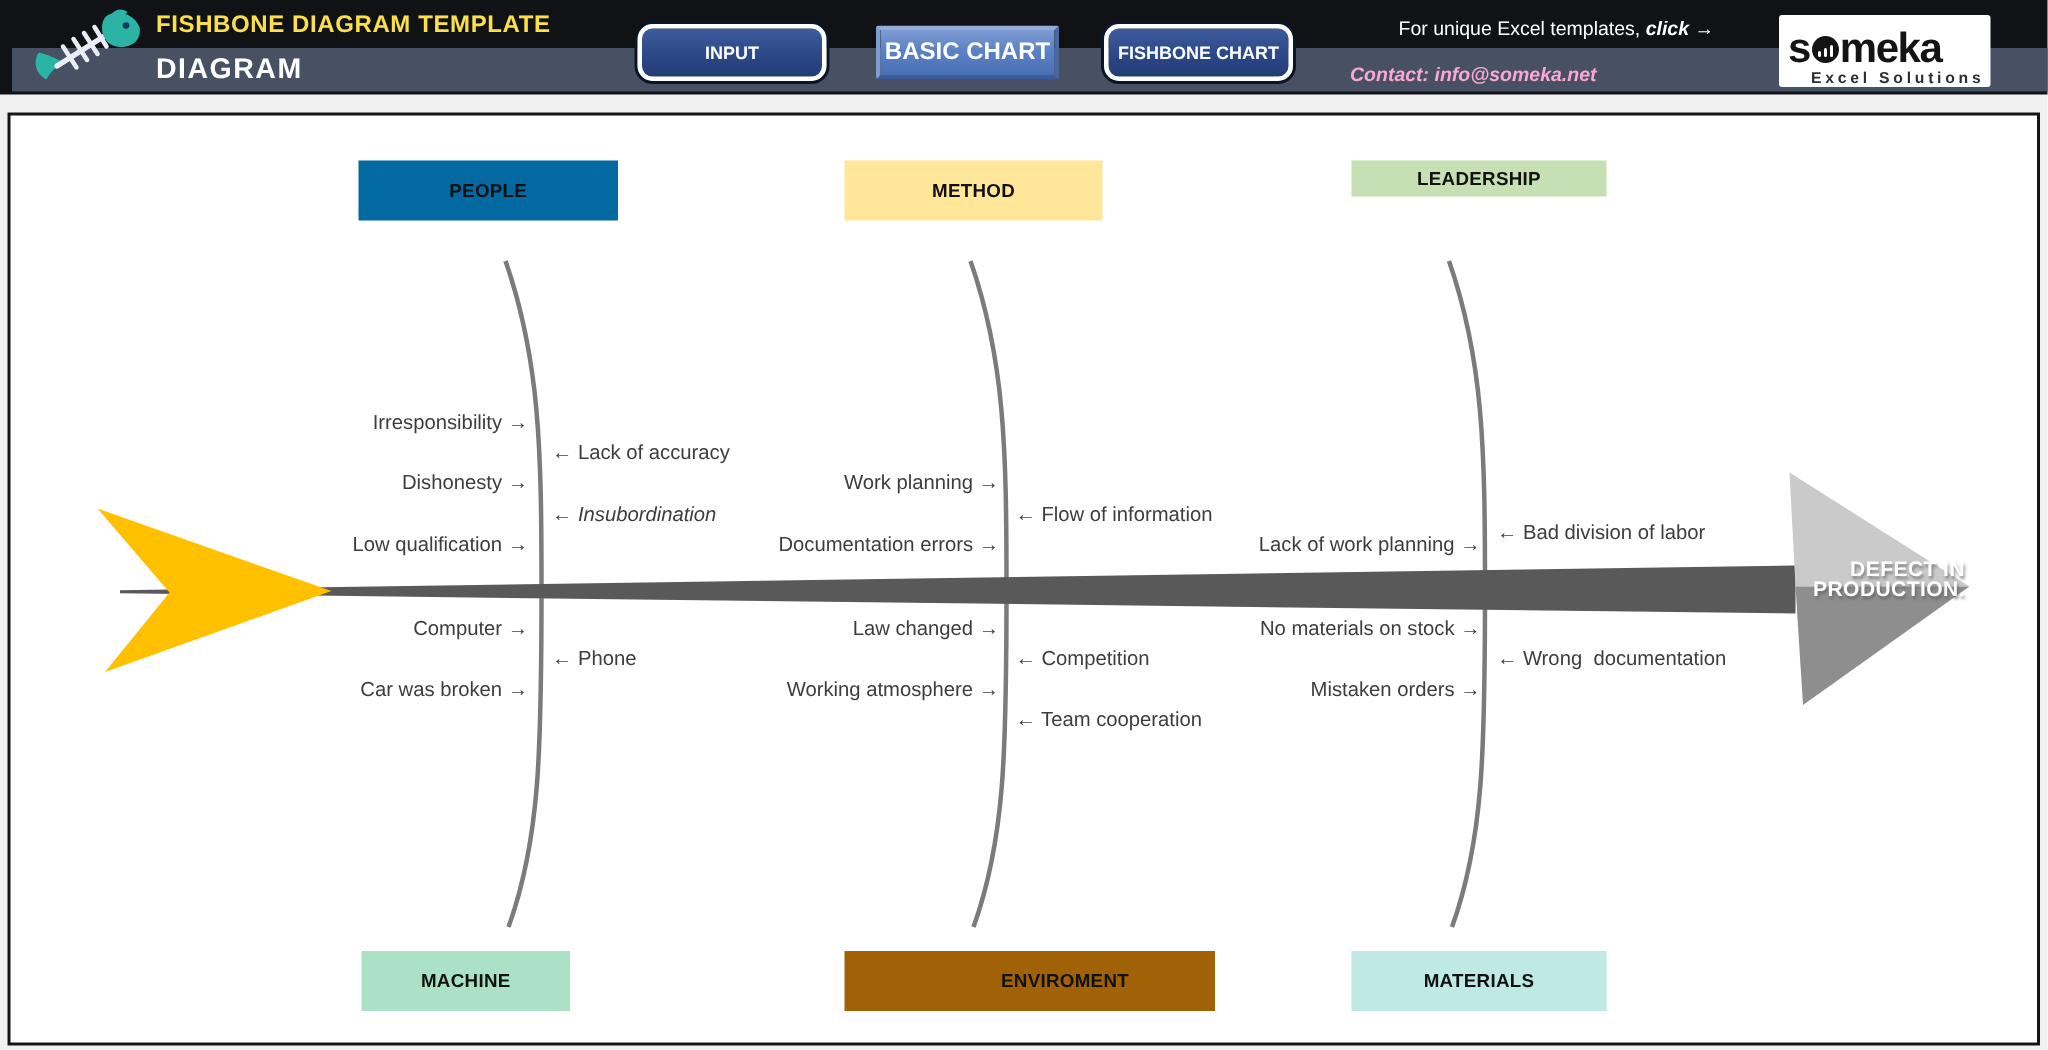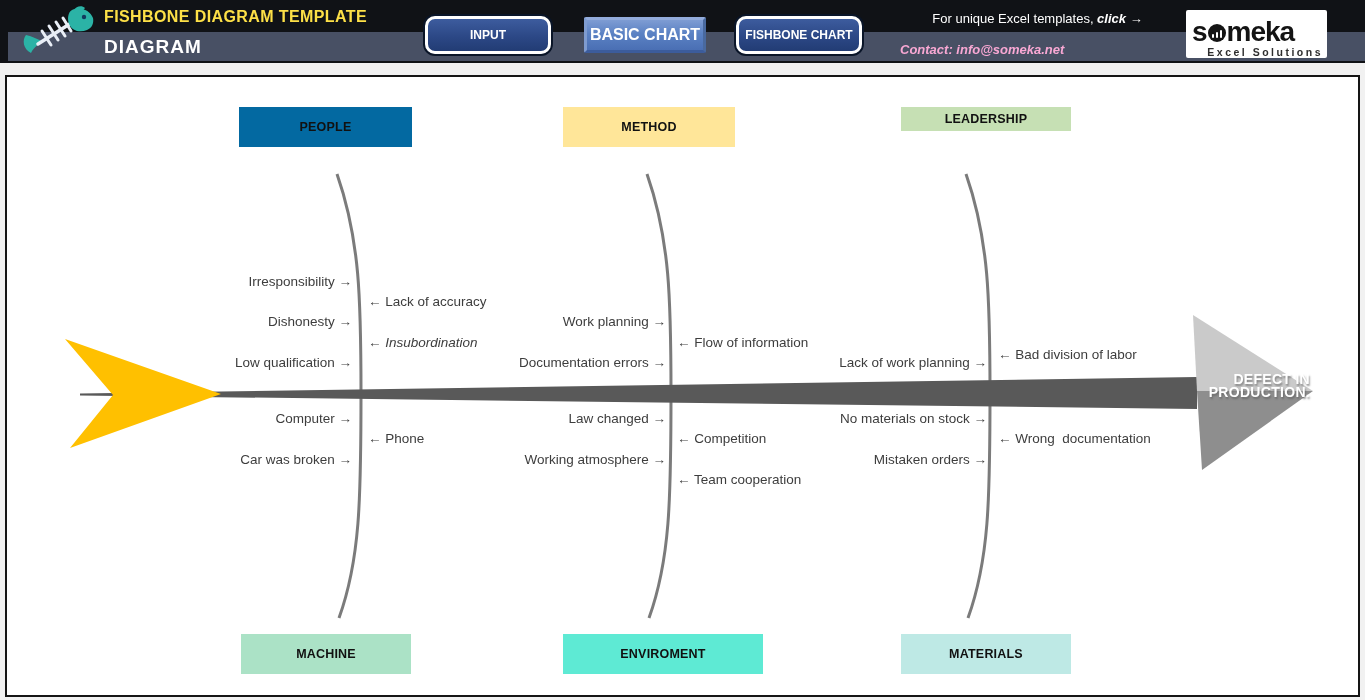--- a/index.html
+++ b/index.html
@@ -113,22 +113,22 @@
 
   <div class="effect-label">
     <div>DEFECT IN</div>
     <div>PRODUCTION.</div>
   </div>
 
   <div id="diagram-layer">
       <div class="cat-box" style="left: 239px; top: 107px; width: 173px; height: 40px; background: #0369a1;">PEOPLE</div>
       <div class="cat-box" style="left: 563px; top: 107px; width: 172px; height: 40px; background: rgb(255, 230, 153);">METHOD</div>
       <div class="cat-box" style="left: 901px; top: 107px; width: 170px; height: 24px; background: rgb(198, 224, 180);">LEADERSHIP</div>
-      <div class="cat-box" style="left: 241px; top: 634px; width: 170px; height: 40px; background: rgb(171, 226, 198);">MACHINE</div>
-      <div class="cat-box" style="left: 563px; top: 634px; width: 200px; height: 40px; background: #5eead4;">ENVIROMENT</div>
+      <div class="cat-box" style="left: 241px; top: 634px; width: 139px; height: 40px; background: rgb(171, 226, 198);">MACHINE</div>
+      <div class="cat-box" style="left: 563px; top: 634px; width: 200px; height: 40px; background: #a16207; padding-left: 47px;">ENVIROMENT</div>
       <div class="cat-box" style="left: 901px; top: 634px; width: 170px; height: 40px; background: rgb(190, 233, 229);">MATERIALS</div>
       <div class="cause" style="top: 272px; right: 1013px; text-align: right;">Irresponsibility →</div>
       <div class="cause" style="top: 292px; left: 368px;">← Lack of accuracy</div>
       <div class="cause" style="top: 312px; right: 1013px; text-align: left;">Dishonesty →</div>
       <div class="cause" style="top: 333px; left: 368px; font-style: italic;">← Insubordination</div>
       <div class="cause" style="top: 353px; right: 1013px; text-align: right;">Low qualification →</div>
       <div class="cause" style="top: 409px; right: 1013px; text-align: right;">Computer →</div>
       <div class="cause" style="top: 429px; left: 368px;">← Phone</div>
       <div class="cause" style="top: 450px; right: 1013px; text-align: right;">Car was broken →</div>
       <div class="cause" style="top: 312px; right: 699px; text-align: right;">Work planning →</div>

